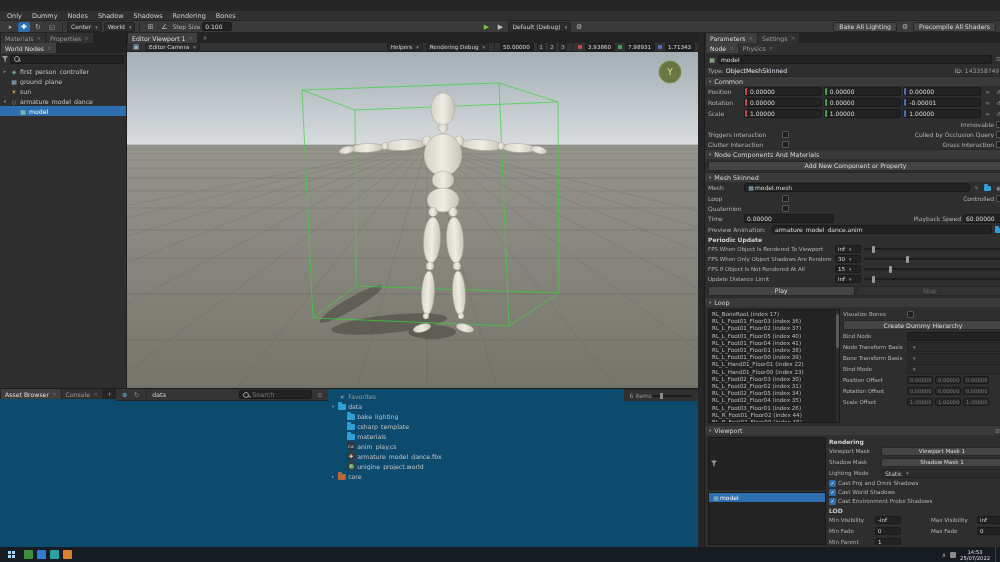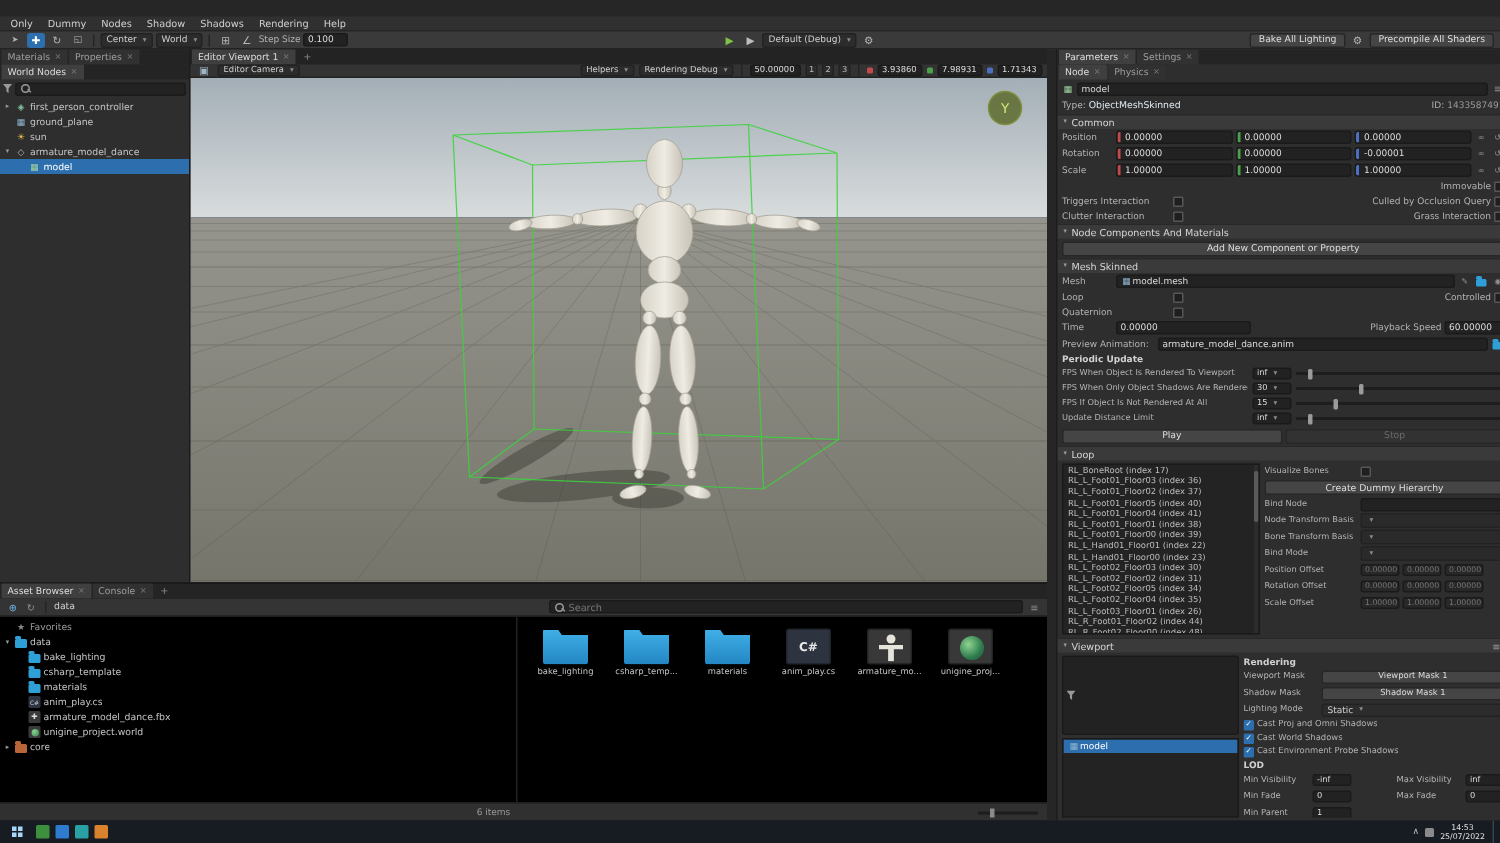--- a/index.html
+++ b/index.html
@@ -134,21 +134,21 @@
   .surf-left{width:118px;display:flex;flex-direction:column;gap:2px;flex:none}
   .surf-list{flex:1;background:#232323;border:1px solid #1a1a1a;overflow:hidden}
   .surf-item{height:9px;display:flex;align-items:center;padding:0 3px;font-size:6px}
   .surf-item.selected{background:#2d6fae;color:#fff}
   .surf-right{flex:1;display:flex;flex-direction:column;gap:1px;overflow:hidden}
   .srow{height:10px;display:flex;align-items:center;gap:2px;flex:none}
   .srow .lbl{font-size:5.6px}
   .lod-f{width:26px;flex:none;height:8px;font-size:5.5px}
 
   
-  #asset-browser{top:388px;left:0;width:698px;height:159px;background:#000000;border-top:1px solid #1c1c1c;display:flex;flex-direction:column}
+  #asset-browser{top:388px;left:0;width:698px;height:159px;background:#0c4a6e;border-top:1px solid #1c1c1c;display:flex;flex-direction:row}
   .ab-toolbar{height:12px;display:flex;align-items:center;gap:3px;padding:0 4px;background:#343434;border-bottom:1px solid #242424;flex:none}
   .crumb{color:#d0d0d0;font-size:6.2px}
   .ab-main{flex:1;display:flex;overflow:hidden}
   .ab-tree{width:345px;border-right:1px solid #222;padding-top:2px;overflow:hidden;flex:none}
   .ab-grid{flex:1;display:flex;align-items:flex-start;gap:10px;padding:8px 10px;overflow:hidden}
   .grid-item{width:44px;display:flex;flex-direction:column;align-items:center;gap:2px;flex:none}
   .tile{width:30px;height:24px;position:relative;border-radius:2px}
   .tile-folder{background:linear-gradient(#41b1e8,#2386c2);clip-path:polygon(0 18%,0 4%,34% 4%,42% 18%,100% 18%,100% 100%,0 100%)}
   .tile-cs{background:#2d333f;border:1px solid #20242c}
   .tile-badge{position:absolute;inset:0;display:flex;align-items:center;justify-content:center;color:#e8e8e8;font-size:8px;font-weight:bold}
@@ -180,21 +180,21 @@
 
 
   <div id="menubar" class="region">
 
   <span class="menu-item">Only</span>
       <span class="menu-item">Dummy</span>
       <span class="menu-item">Nodes</span>
       <span class="menu-item">Shadow</span>
       <span class="menu-item">Shadows</span>
       <span class="menu-item">Rendering</span>
-      <span class="menu-item">Help</span>
+      <span class="menu-item">Bones</span>
     </div>
 
   <div id="toolbar" class="region">
     <span class="tool-btn i-select"></span>
     <span class="tool-btn i-move active"></span>
     <span class="tool-btn i-rotate"></span>
     <span class="tool-btn i-scale"></span>
     <span class="sep"></span>
     <div class="dd">
         <span>Center</span>

